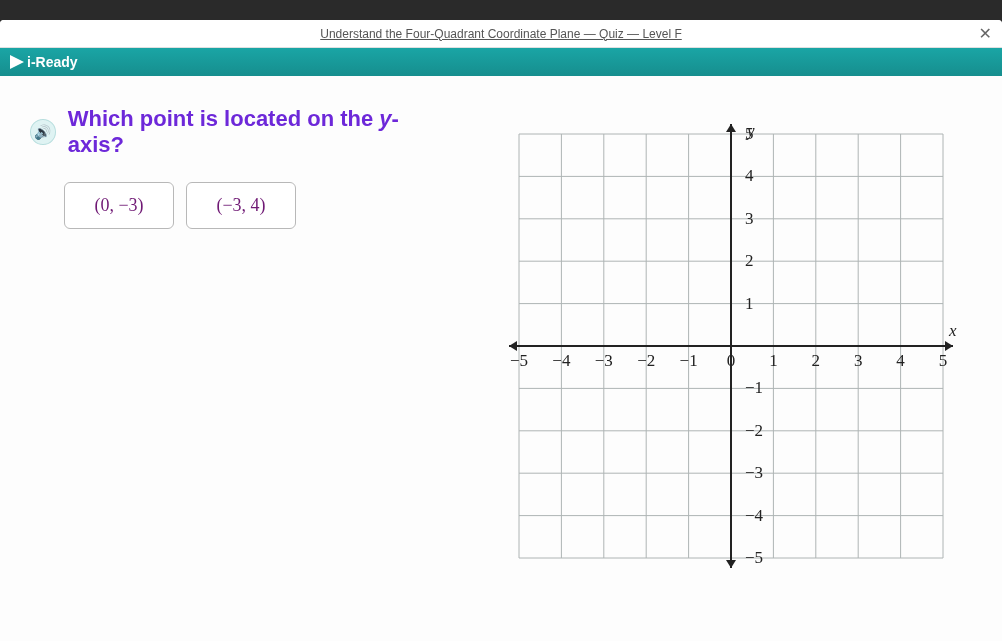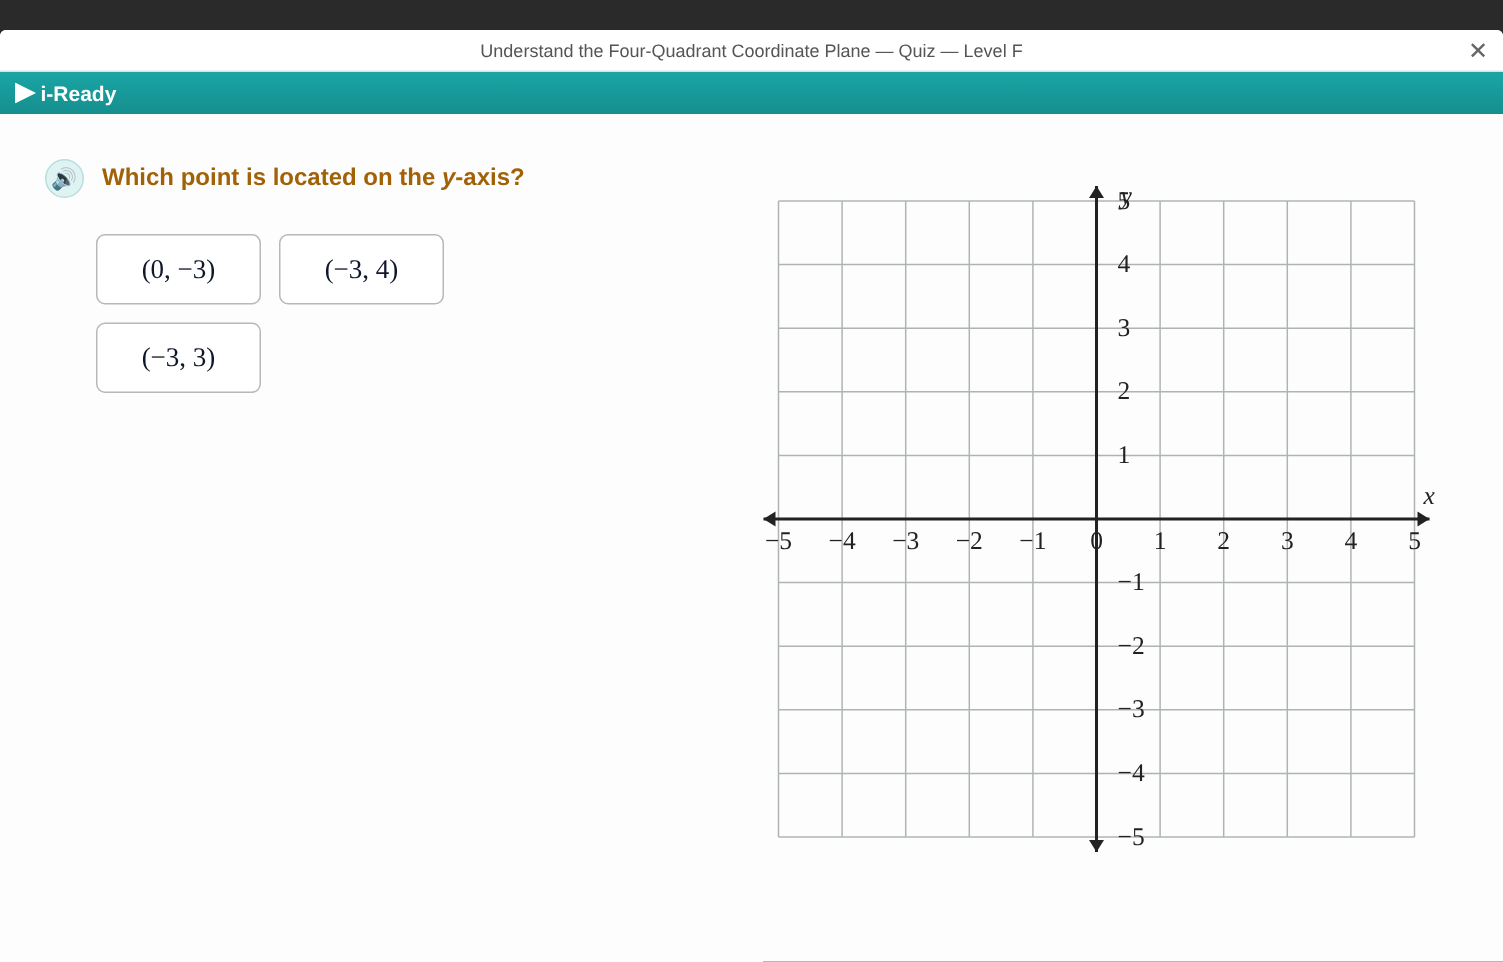--- a/index.html
+++ b/index.html
@@ -23,20 +23,21 @@
     background: #fff;
     display: flex;
     align-items: center;
     justify-content: center;
     position: relative;
     border-bottom: 1px solid #e0e0e0;
   }
   .title-bar .title {
     font-size: 12px;
     color: #555;
+    text-decoration: underline;
   }
   .close-btn {
     position: absolute;
     right: 10px;
     top: 4px;
     font-size: 16px;
     color: #666;
     cursor: pointer;
   }
   .brand-bar {
@@ -80,38 +81,38 @@
     background: #dff3f3;
     display: flex;
     align-items: center;
     justify-content: center;
     color: #1a8a8a;
     font-size: 14px;
     cursor: pointer;
     border: 1px solid #b8dede;
   }
   .question-text {
-    font-size: 16px;
+    font-size: 22px;
     font-weight: 600;
-    color: #a16207;
+    color: #6d28d9;
   }
   .question-text .var { font-style: italic; }
   .answers {
     display: grid;
     grid-template-columns: repeat(2, 110px);
     gap: 12px;
     margin-left: 34px;
   }
   .answer-btn {
     padding: 12px 8px;
     background: #fff;
     border: 1.5px solid #b8b8b8;
     border-radius: 6px;
     font-size: 18px;
-    color: #0f172a;
+    color: #701a75;
     text-align: center;
     cursor: pointer;
     font-family: "Times New Roman", serif;
   }
   .chart-panel {
     flex: 1;
     display: flex;
     align-items: flex-start;
     justify-content: center;
   }
@@ -139,21 +140,20 @@
     <div class="left-panel">
       <div class="question-row">
         <div class="audio-icon">🔊</div>
         <div class="question-text">
           <span>Which point is located on the </span><span class="var">y</span><span>-axis?</span>
         </div>
       </div>
       <div class="answers">
         <button class="answer-btn">(0, −3)</button>
         <button class="answer-btn">(−3, 4)</button>
-        <button class="answer-btn">(−3, 3)</button>
       </div>
     </div>
     <div class="chart-panel">
       <svg class="grid" id="coord-plane" width="480" height="480">
           <line x1="28" y1="452" x2="28" y2="28" class="grid-line"></line>
           <line x1="70.4" y1="452" x2="70.4" y2="28" class="grid-line"></line>
           <line x1="112.80000000000001" y1="452" x2="112.80000000000001" y2="28" class="grid-line"></line>
           <line x1="155.2" y1="452" x2="155.2" y2="28" class="grid-line"></line>
           <line x1="197.60000000000002" y1="452" x2="197.60000000000002" y2="28" class="grid-line"></line>
           <line x1="240" y1="452" x2="240" y2="28" class="grid-line"></line>

